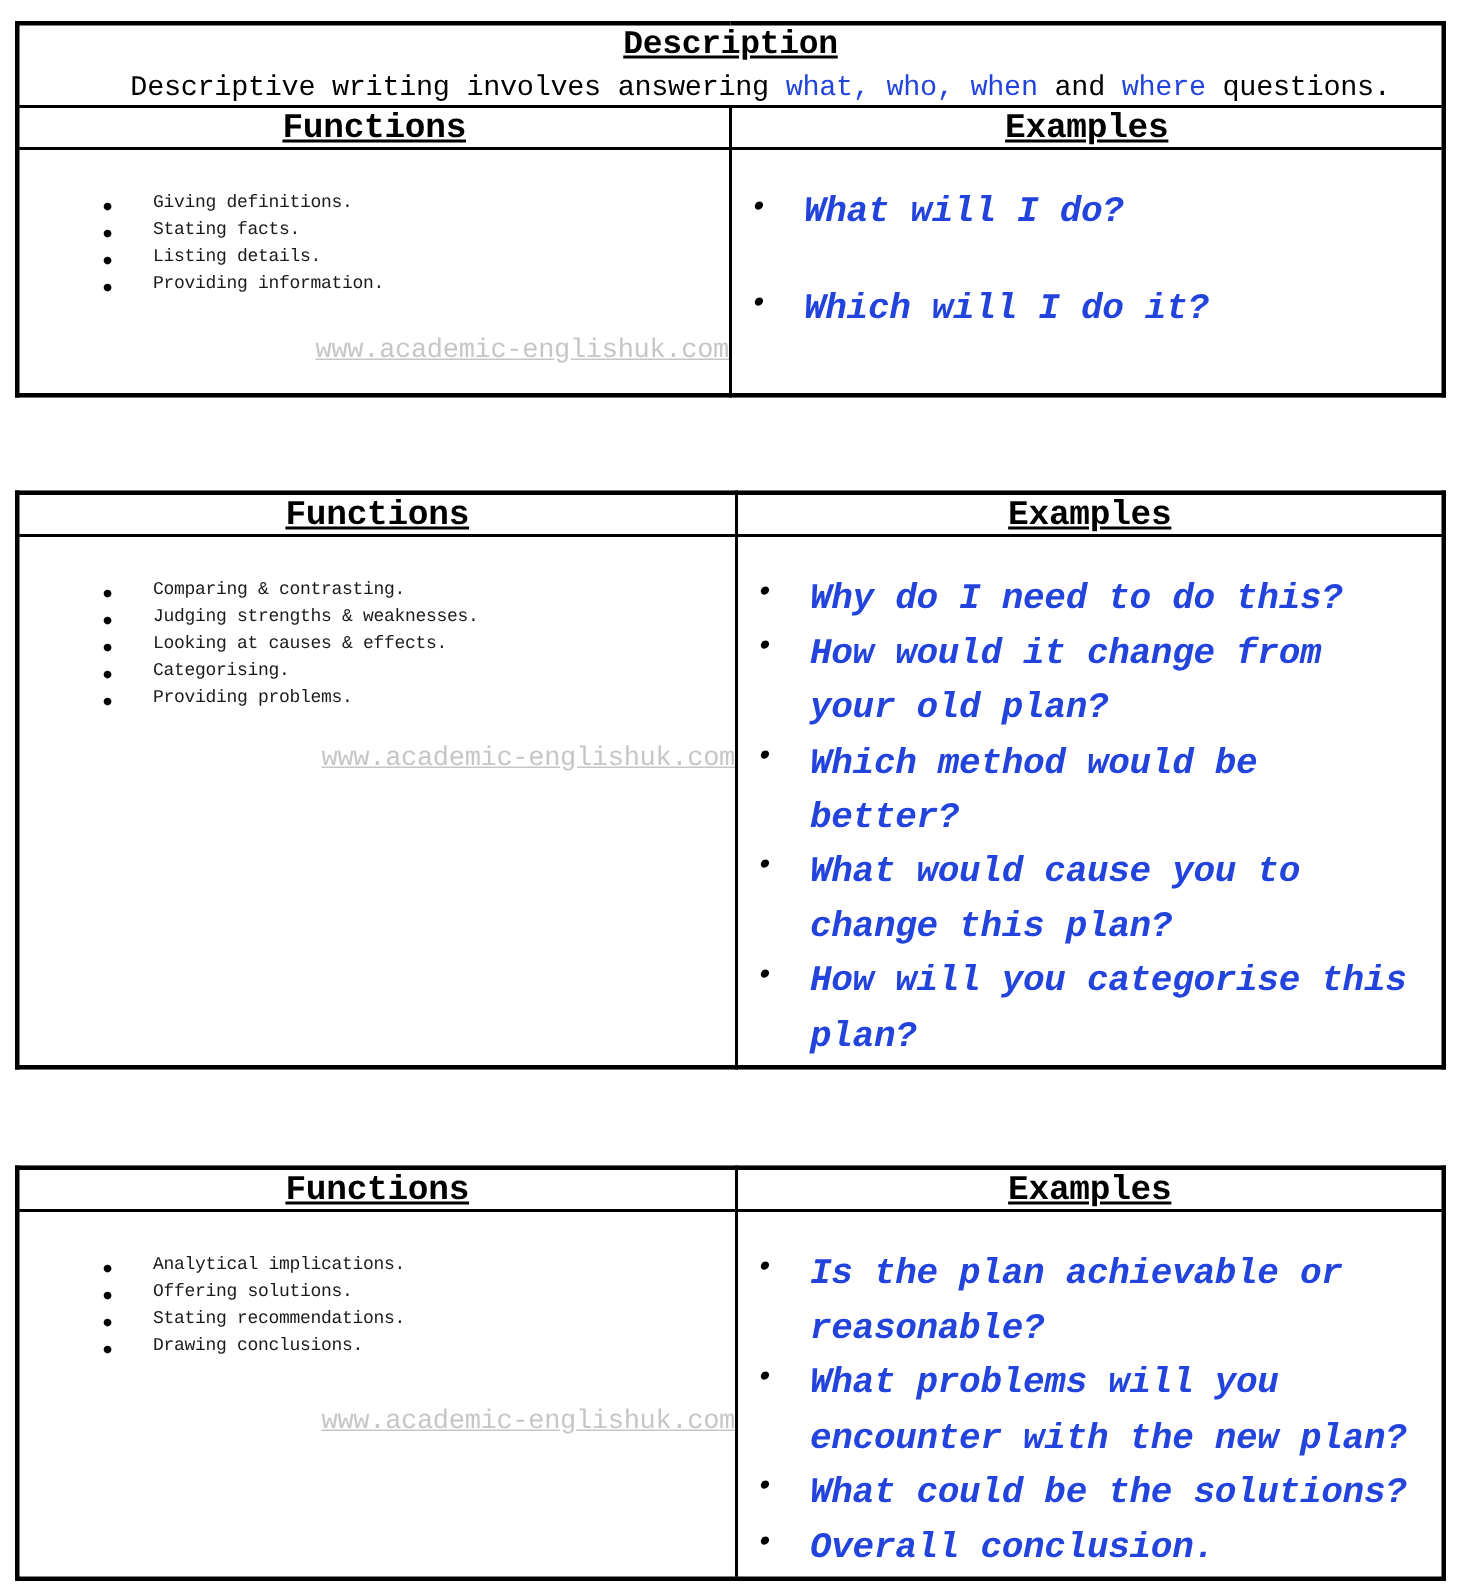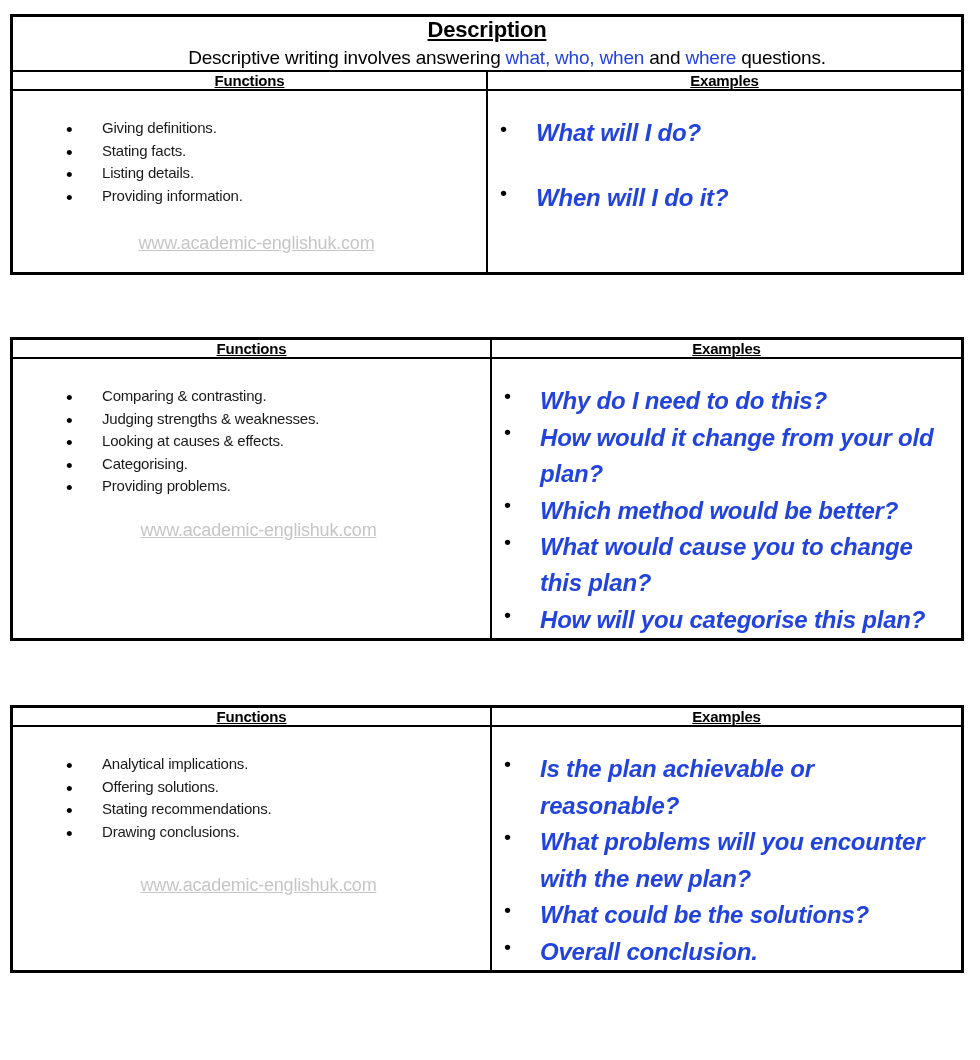--- a/index.html
+++ b/index.html
@@ -22,20 +22,21 @@
     box-sizing: border-box;
     padding: 14px 16px 0 10px;
   }
 
   .wtable {
     width: 954px;
     border-collapse: collapse;
     table-layout: fixed;
     border: 3px solid #000;
     background: #f0abfc;
+    font-family: Liberation Mono, monospace;
   }
 
   .spacer-1 { height: 62px; }
   .spacer-2 { height: 64px; }
 
   .wtable td, .wtable th {
     border: 2px solid #000;
     padding: 0;
     vertical-align: top;
     background: #fff;
@@ -59,21 +60,21 @@
     line-height: 1.28;
     margin-top: 2px;
     letter-spacing: -0.2px;
     margin-left: 40px;
   }
   .kw { color: #2244dd; }
 
   
   .colhead {
     text-align: center;
-    font-size: 15px;
+    font-size: 23px;
     font-weight: bold;
     text-decoration: underline;
     padding: 4px 0 5px 0;
     border-bottom: 3px solid #000;
     letter-spacing: -0.2px;
   }
 
   
   .body-cell { padding: 0; }
 
@@ -94,36 +95,36 @@
     content: "\2022";
     position: absolute;
     left: 0;
     top: -0.06em;
     font-size: 19px;
     color: #000;
     line-height: inherit;
   }
 
   ul.fn-list li {
-    font-size: 15px;
+    font-size: 12px;
     line-height: 1.50;
     color: #1a1a1a;
   }
   ul.ex-list li {
     font-size: 24px;
     line-height: 1.52;
     font-style: italic;
     font-weight: bold;
     color: #2244dd;
   }
   ul.ex-list.spaced li { margin-bottom: 28px; }
   ul.ex-list.spaced li::before { top: -0.02em; }
 
   .watermark {
-    text-align: center;
+    text-align: right;
     color: #c6c6c6;
     font-size: 18px;
     text-decoration: underline;
     letter-spacing: -0.2px;
     padding-left: 14px;
   }
 
   .wm-pad-1 { padding-top: 26px; padding-bottom: 18px; }
   .wm-pad-2 { padding-top: 22px; padding-bottom: 16px; }
   .wm-pad-3 { padding-top: 32px; padding-bottom: 14px; }
@@ -151,21 +152,21 @@
           <li>Giving definitions.</li>
           <li>Stating facts.</li>
           <li>Listing details.</li>
           <li>Providing information.</li>
         </ul>
         <div class="watermark wm-pad-1">www.academic-englishuk.com</div>
       </td>
       <td class="body-cell">
         <ul class="ex-list spaced">
           <li>What will I do?</li>
-          <li>When will I do it?</li>
+          <li>Which will I do it?</li>
         </ul>
       </td>
     </tr>
   </tbody>
     </table>
 
   <div class="spacer-1"></div>
 
   <table class="wtable">
     <tbody>

